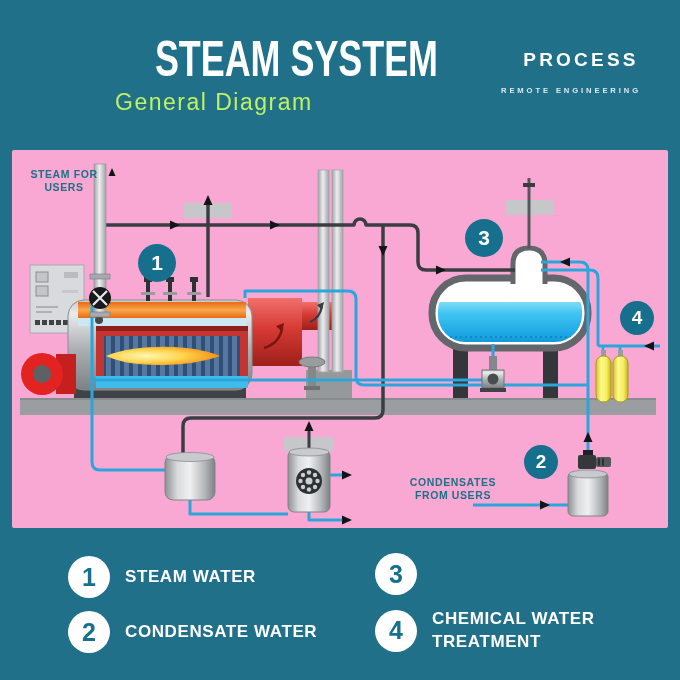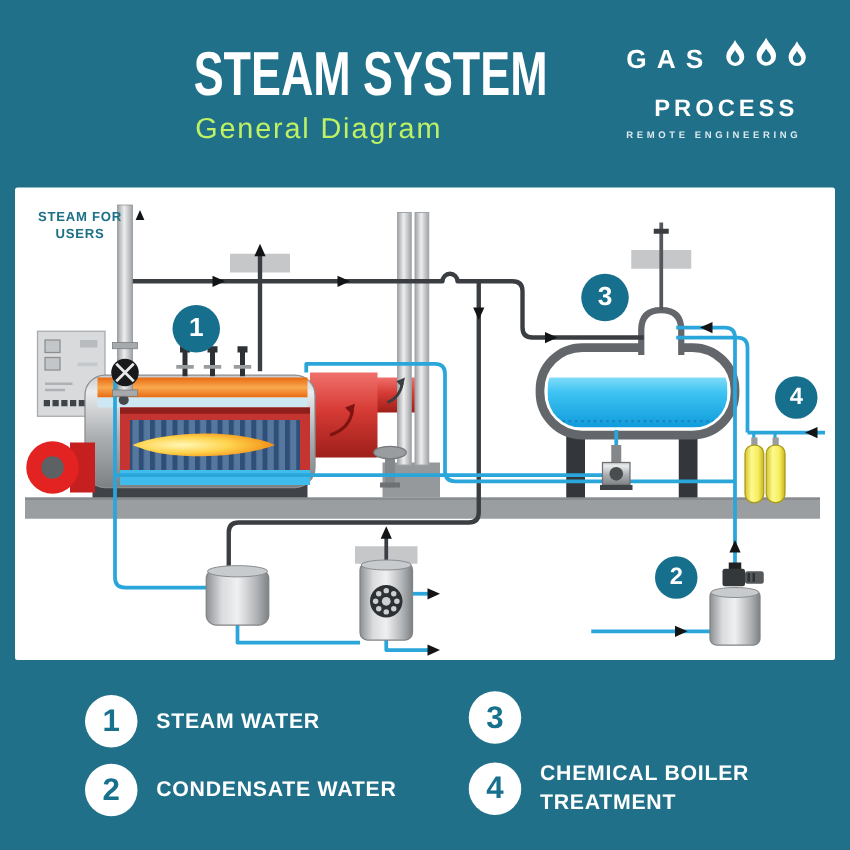--- a/index.html
+++ b/index.html
@@ -2,33 +2,33 @@
 <html><head>
 <meta charset="utf-8">
 <style>
   html,body{margin:0;padding:0;}
   body{
     width:680px;height:680px;position:relative;overflow:hidden;
     background:#20708A;
     font-family:"Liberation Sans","DejaVu Sans",sans-serif;
   }
   
-  .title-block{position:absolute;left:115px;top:34px;width:280px;text-align:center;color:#fff;}
+  .title-block{position:absolute;left:115px;top:34px;width:280px;color:#fff;}
   .main-title{
     font-size:46px;font-weight:800;letter-spacing:0;line-height:1;
     display:inline-block;transform:scale(.78,1.08);transform-origin:center top;white-space:nowrap;
   }
   .sub-title{font-size:23px;font-weight:400;letter-spacing:1.5px;color:#bef264;margin-top:9px;}
   .logo{position:absolute;left:501px;top:30px;width:160px;color:#fff;}
   .logo-row1{display:flex;align-items:flex-end;gap:6px;}
   .logo-gas{font-size:21px;font-weight:800;letter-spacing:8px;line-height:1;}
   .logo-process{font-size:19px;font-weight:800;letter-spacing:3.2px;line-height:1;margin-top:20px;text-align:center;}
-  .logo-tagline{font-size:7.6px;font-weight:700;letter-spacing:2.9px;color:#DCEAEF;margin-top:6px;}
+  .logo-tagline{font-size:7.6px;font-weight:700;letter-spacing:2.9px;color:#DCEAEF;margin-top:17px;}
   
-  .panel{position:absolute;left:12px;top:150px;width:656px;height:378px;background:#ffffff;border-radius:2px;}
+  .panel{position:absolute;left:12px;top:150px;width:656px;height:378px;background:#f9a8d4;border-radius:2px;}
   .panel svg{position:absolute;left:0;top:0;}
   .diag-label{
     position:absolute;color:#1D7086;font-weight:800;font-size:10.5px;letter-spacing:.6px;
     line-height:1.25;text-align:center;white-space:pre-line;
   }
   .lbl-steam{left:4px;top:18px;width:96px;}
   .lbl-cond{left:383px;top:326px;width:116px;}
   .badge{
     position:absolute;width:38px;height:38px;border-radius:50%;background:#166F8C;
     color:#fff;font-weight:800;font-size:21px;display:flex;align-items:center;justify-content:center;
@@ -49,37 +49,20 @@
 </style>
 </head>
 <body>
 
 <div class="title-block">
   <div class="main-title">STEAM SYSTEM</div>
   <div class="sub-title">General Diagram</div>
 </div>
 
 <div class="logo">
-  <div class="logo-row1">
-    <span class="logo-gas">GAS</span>
-    <svg width="72" height="28" viewBox="0 0 72 28">
-      <g>
-        <path d="M11 2 C8.5 7.5 4 10 4 15.5 A7.2 7.2 0 0 0 18.4 15.5 C18.4 10 13.5 7.5 11 2 Z" fill="#fff"></path>
-        <path d="M11 10 C9.8 12.8 7.6 14 7.6 16.6 A3.5 3.5 0 0 0 14.6 16.6 C14.6 14 12.2 12.8 11 10 Z" fill="#20708A"></path>
-      </g>
-      <g transform="translate(24,-2) scale(1.08)">
-        <path d="M11 2 C8.5 7.5 4 10 4 15.5 A7.2 7.2 0 0 0 18.4 15.5 C18.4 10 13.5 7.5 11 2 Z" fill="#fff"></path>
-        <path d="M11 10 C9.8 12.8 7.6 14 7.6 16.6 A3.5 3.5 0 0 0 14.6 16.6 C14.6 14 12.2 12.8 11 10 Z" fill="#20708A"></path>
-      </g>
-      <g transform="translate(50,1) scale(.96)">
-        <path d="M11 2 C8.5 7.5 4 10 4 15.5 A7.2 7.2 0 0 0 18.4 15.5 C18.4 10 13.5 7.5 11 2 Z" fill="#fff"></path>
-        <path d="M11 10 C9.8 12.8 7.6 14 7.6 16.6 A3.5 3.5 0 0 0 14.6 16.6 C14.6 14 12.2 12.8 11 10 Z" fill="#20708A"></path>
-      </g>
-    </svg>
-  </div>
   <div class="logo-process">PROCESS</div>
   <div class="logo-tagline">REMOTE ENGINEERING</div>
 </div>
 
 <div class="panel">
 
 <svg width="656" height="378" viewBox="0 0 656 378">
   <defs>
     <linearGradient id="metalV" x1="0" y1="0" x2="0" y2="1">
       <stop offset="0" stop-color="#C9CCCE"></stop>
@@ -323,34 +306,36 @@
     <path d="M0 0 L-10 -4.5 L-10 4.5 Z" transform="translate(340,325)"></path>
     <path d="M0 0 L-10 -4.5 L-10 4.5 Z" transform="translate(340,370)"></path>
     <path d="M0 0 L-10 -4.5 L-10 4.5 Z" transform="translate(196,45) rotate(-90)"></path>
     <path d="M0 0 L-10 -4.5 L-10 4.5 Z" transform="translate(297,271) rotate(-90)"></path>
     <path d="M0 0 L-8 -3.5 L-8 3.5 Z" transform="translate(100,18) rotate(-90)"></path>
   </g>
 </svg>
 
   <div class="diag-label lbl-steam">STEAM FOR
 USERS</div>
+  <div class="diag-label lbl-cond">CONDENSATES
+FROM USERS</div>
 
   <div class="badge" style="left:126px;top:94px;">1</div>
   <div class="badge" style="left:453px;top:69px;">3</div>
   <div class="badge small" style="left:608px;top:151px;">4</div>
   <div class="badge small" style="left:512px;top:295px;">2</div>
 </div>
 
 <div class="legend-item li-1">
   <div class="legend-circle">1</div>
   <div class="legend-label">STEAM WATER</div>
 </div>
 <div class="legend-item li-2">
   <div class="legend-circle">2</div>
   <div class="legend-label">CONDENSATE WATER</div>
 </div>
 <div class="legend-item li-3">
   <div class="legend-circle">3</div>
 </div>
 <div class="legend-item li-4">
   <div class="legend-circle">4</div>
-  <div class="legend-label">CHEMICAL BOILER TREATMENT</div>
+  <div class="legend-label">CHEMICAL WATER TREATMENT</div>
 </div>
 
 </body></html>

